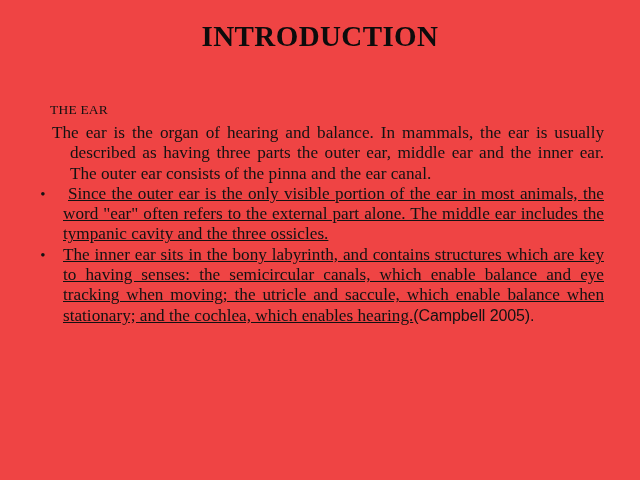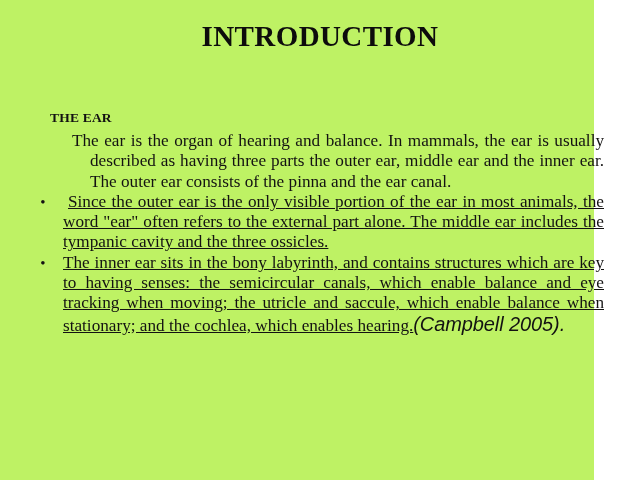--- a/index.html
+++ b/index.html
@@ -13,23 +13,23 @@
     font-family: "Liberation Serif", "DejaVu Serif", serif;
     color: #100f0f;
     overflow: hidden;
     position: relative;
     -webkit-font-smoothing: antialiased;
   }
 
   .slide {
     position: absolute;
     inset: 0;
-    width: 594px;
+    width: 640px;
     height: 480px;
-    background: #bef264;
+    background: #ef4444;
   }
 
   
   .slide-title {
     position: absolute;
     top: 19px;
     left: 0;
     width: 640px;
     text-align: center;
     font-family: "Liberation Serif", "DejaVu Serif", serif;
@@ -43,35 +43,35 @@
   
   .body-area {
     position: absolute;
     top: 100px;
     left: 30px;
     width: 580px;
   }
 
   .sub-heading {
     font-family: "Liberation Serif", "DejaVu Serif", serif;
-    font-weight: bold;
+    font-weight: normal;
     font-size: 13.5px;
     line-height: 19px;
     letter-spacing: 0.2px;
-    margin: 8px 0 4px 20px;
+    margin: 0 0 4px 20px;
     color: #121111;
   }
 
   
   .lead-para {
     font-size: 17.2px;
     line-height: 20.3px;
     text-align: justify;
     text-justify: inter-word;
-    margin: 0 0 0 42px;
+    margin: 0 0 0 22px;
     padding-right: 6px;
     text-indent: -18px;
     padding-left: 18px;
     color: #131212;
   }
 
   
   .bullet-list {
     list-style: none;
     margin: 0;
@@ -103,23 +103,22 @@
 
   .bullet-item .lead-space {
     
     display: inline-block;
     width: 5px;
   }
 
   
   .citation {
     font-family: "Liberation Sans", "DejaVu Sans", sans-serif;
-    font-size: 20px;
+    font-size: 16px;
     letter-spacing: -0.1px;
-    font-style: italic;
   }
 
   .para-text {
     display: inline;
     text-decoration: underline;
   }
 </style>
 </head>
 <body>
 

